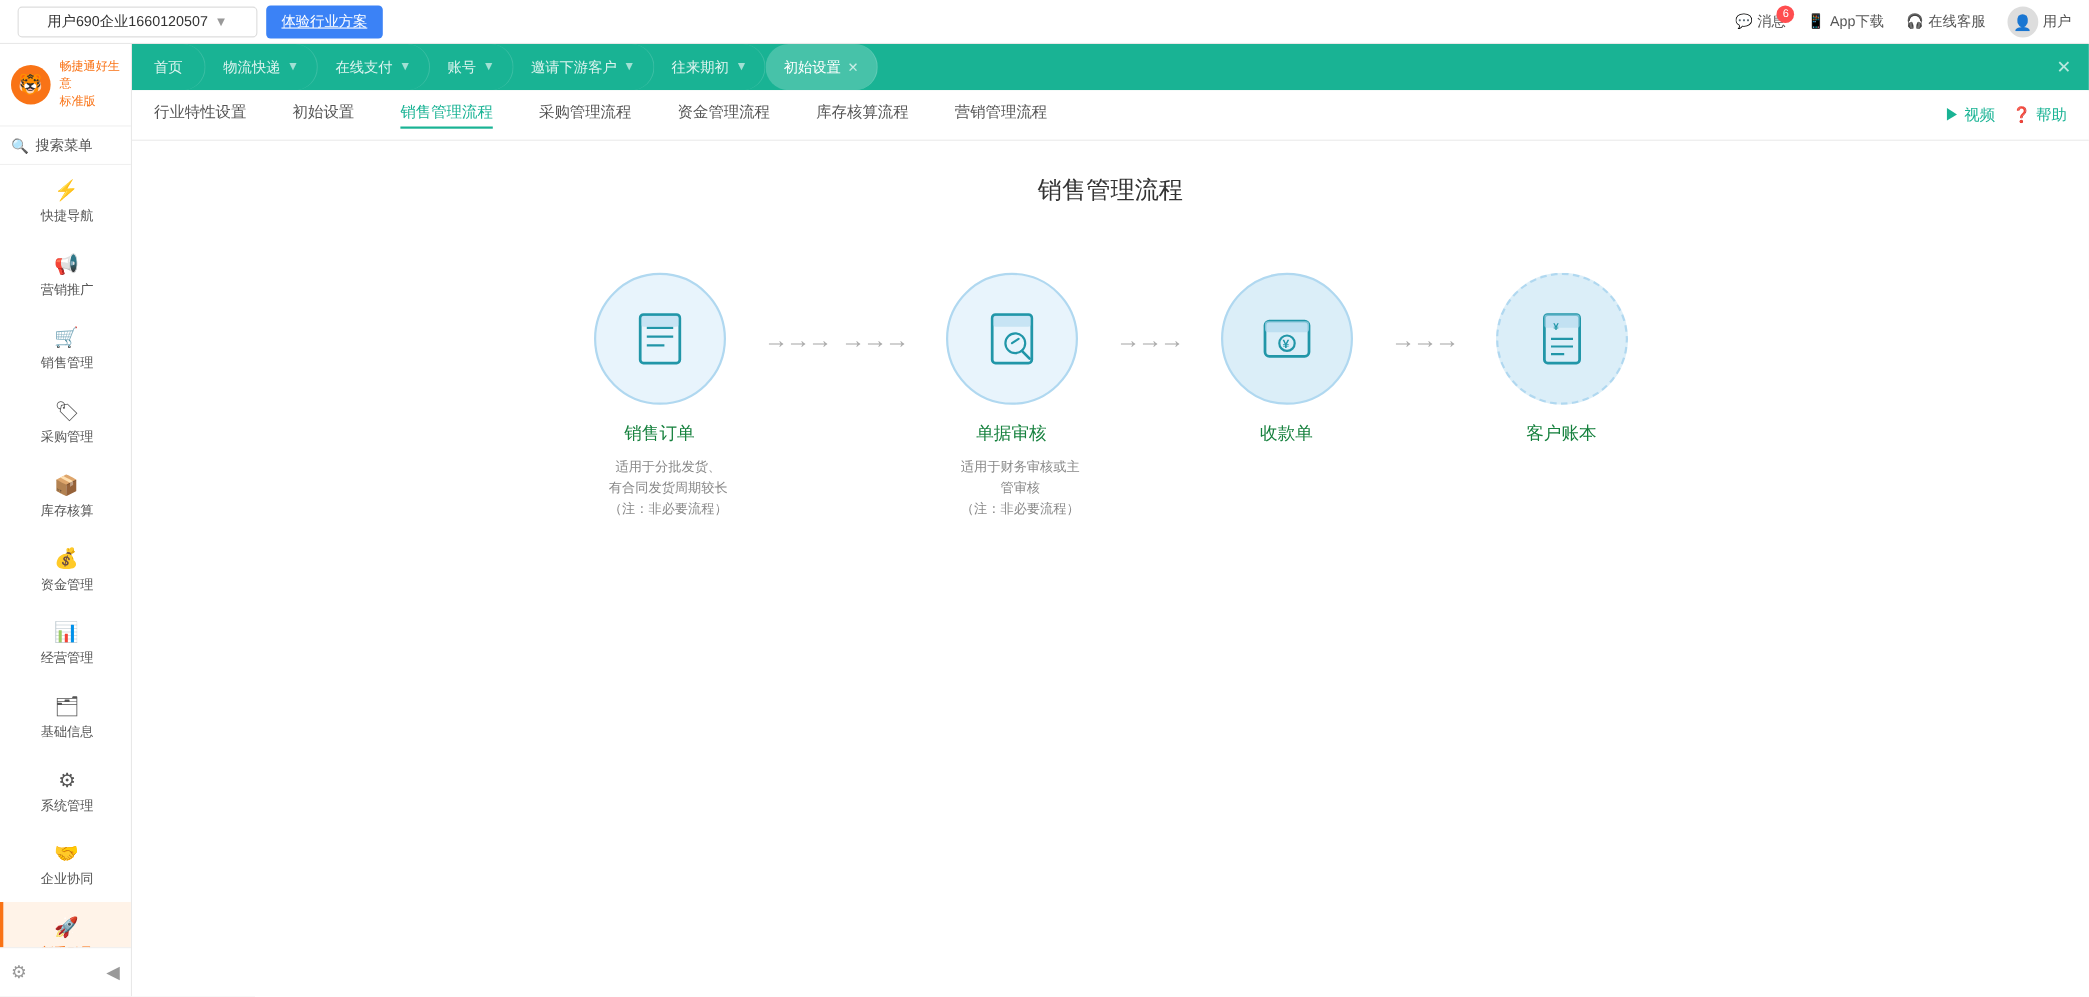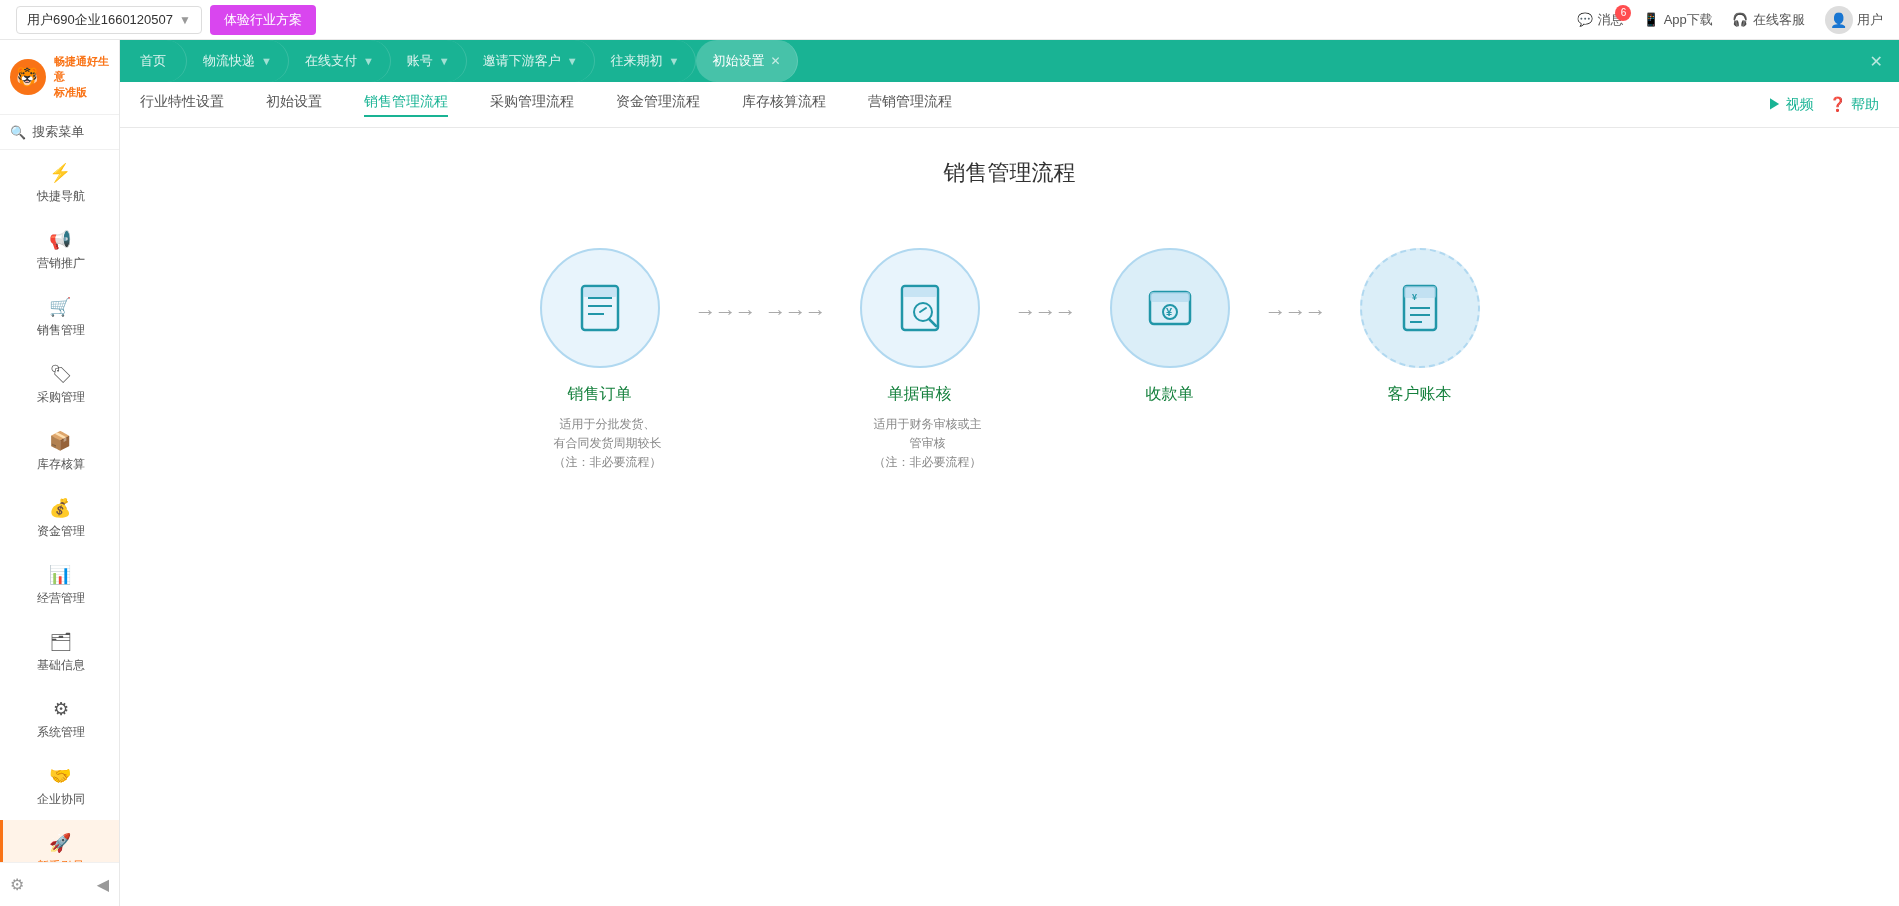--- a/index.html
+++ b/index.html
@@ -3,34 +3,34 @@
   <meta charset="utf-8">
   <style>
     * { margin: 0; padding: 0; box-sizing: border-box; }
     body { font-family: "Microsoft YaHei", "PingFang SC", sans-serif; font-size: 14px; background: #f5f5f5; overflow: hidden; }
 
     
     .app-container { display: flex; flex-direction: column; height: 906px; width: 1899px; }
     .top-bar { height: 40px; background: #fff; display: flex; align-items: center; justify-content: space-between; padding: 0 16px; border-bottom: 1px solid #e8e8e8; flex-shrink: 0; }
     .top-bar-left { display: flex; align-items: center; gap: 8px; }
     .top-bar-right { display: flex; align-items: center; gap: 20px; }
-    .company-selector { display: flex; align-items: center; gap: 6px; background: #fff; border: 1px solid #ddd; border-radius: 4px; padding: 4px 10px; cursor: pointer; font-size: 13px; color: #333; }
+    .company-selector { display: flex; align-items: center; gap: 6px; background: #fff; border: 1px solid #ddd; border-radius: 4px; padding: 4px 26px; cursor: pointer; font-size: 13px; color: #333; }
     .company-selector .arrow { color: #999; font-size: 12px; }
-    .trial-btn { background: #d946ef; color: #fff; border: none; border-radius: 4px; padding: 6px 14px; cursor: pointer; font-size: 13px; }
+    .trial-btn { background: #3b82f6; color: #fff; border: none; border-radius: 4px; padding: 6px 14px; cursor: pointer; font-size: 13px; text-decoration: underline; }
     .top-right-item { display: flex; align-items: center; gap: 4px; cursor: pointer; color: #555; font-size: 13px; position: relative; }
     .badge { position: absolute; top: -6px; right: -8px; background: #ff4d4f; color: #fff; border-radius: 10px; font-size: 10px; padding: 0 4px; min-width: 16px; height: 16px; display: flex; align-items: center; justify-content: center; }
 
     
     .main-body { display: flex; flex: 1; overflow: hidden; }
 
     
     .sidebar { width: 120px; background: #fff; border-right: 1px solid #e8e8e8; display: flex; flex-direction: column; flex-shrink: 0; }
     .sidebar-logo { padding: 14px 10px; display: flex; align-items: center; gap: 8px; border-bottom: 1px solid #f0f0f0; }
     .logo-icon { width: 36px; height: 36px; background: #f97316; border-radius: 50%; display: flex; align-items: center; justify-content: center; color: #fff; font-size: 18px; flex-shrink: 0; }
-    .logo-text { font-size: 11px; color: #f97316; line-height: 1.4; font-weight: bold; }
+    .logo-text { font-size: 11px; color: #f97316; line-height: 1.4; }
     .sidebar-search { padding: 8px 10px; display: flex; align-items: center; gap: 6px; cursor: pointer; color: #555; font-size: 13px; border-bottom: 1px solid #f0f0f0; }
     .sidebar-items { flex: 1; overflow-y: auto; }
     .sidebar-item { display: flex; flex-direction: column; align-items: center; padding: 12px 8px; cursor: pointer; color: #555; font-size: 12px; gap: 4px; border-left: 3px solid transparent; }
     .sidebar-item.active { background: #fff3e8; color: #f97316; border-left: 3px solid #f97316; }
     .sidebar-item .icon { font-size: 18px; }
     .sidebar-footer { padding: 12px 10px; border-top: 1px solid #f0f0f0; display: flex; justify-content: space-between; }
     .sidebar-footer-btn { cursor: pointer; color: #999; font-size: 16px; }
 
     
     .content-area { flex: 1; display: flex; flex-direction: column; overflow: hidden; }

